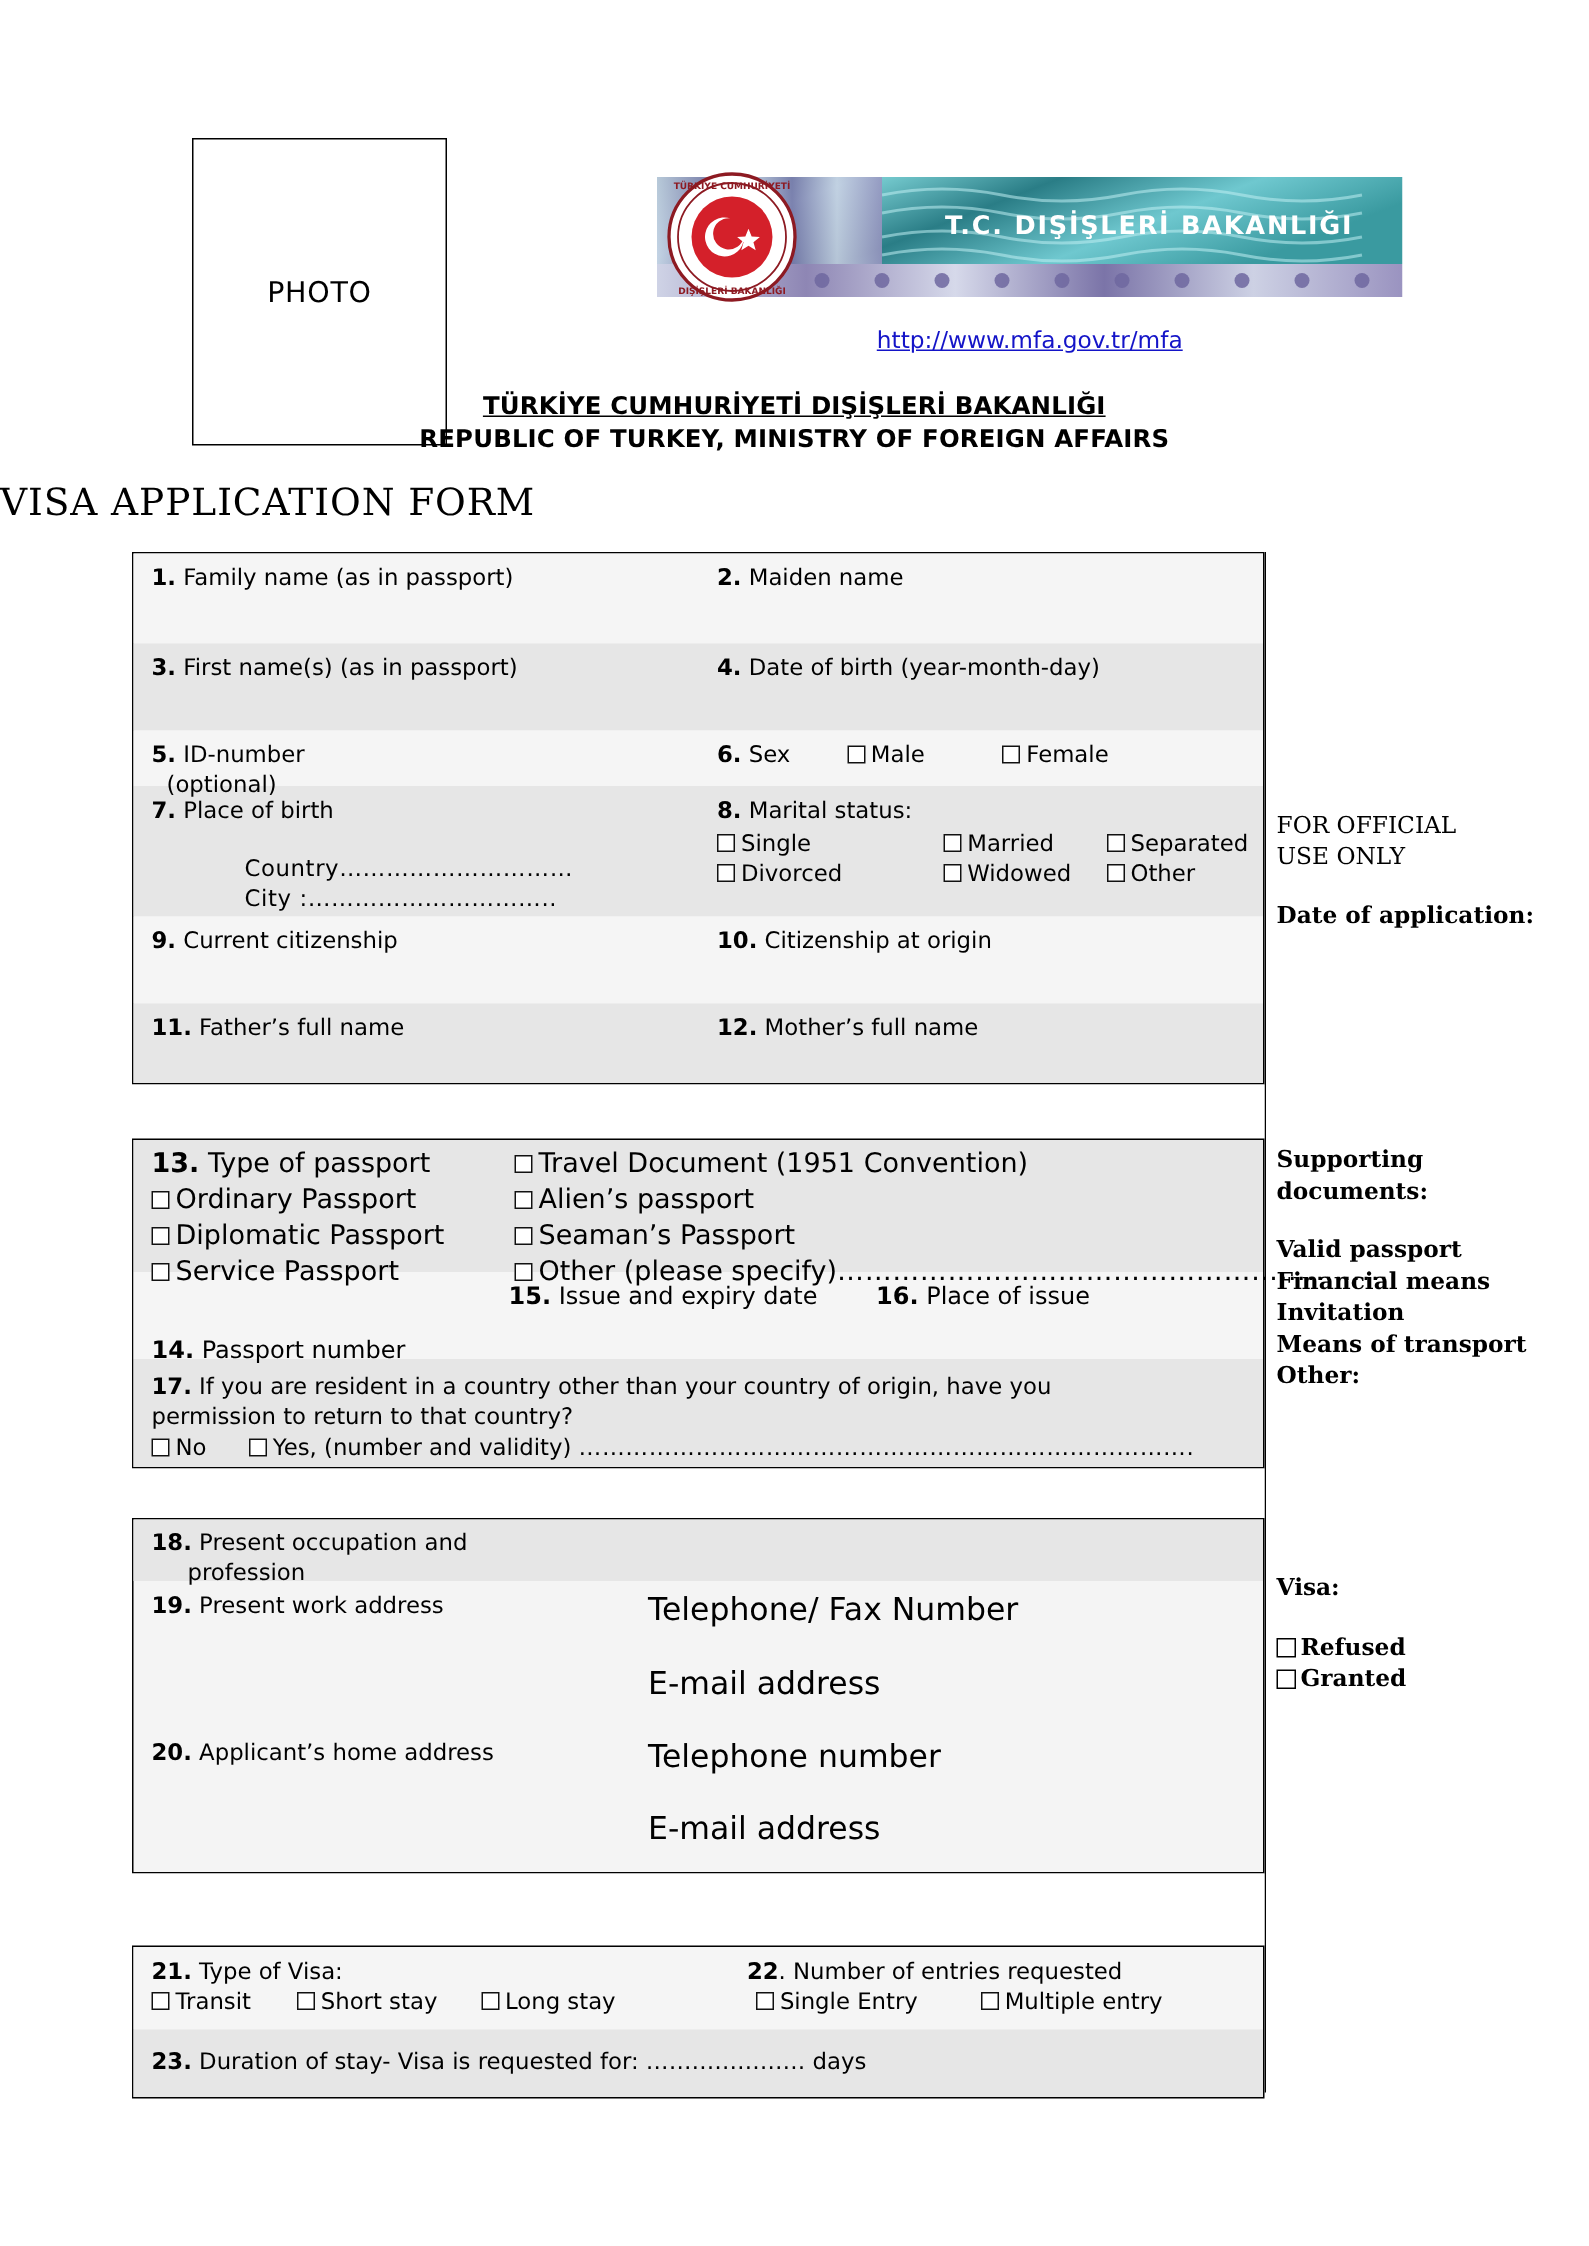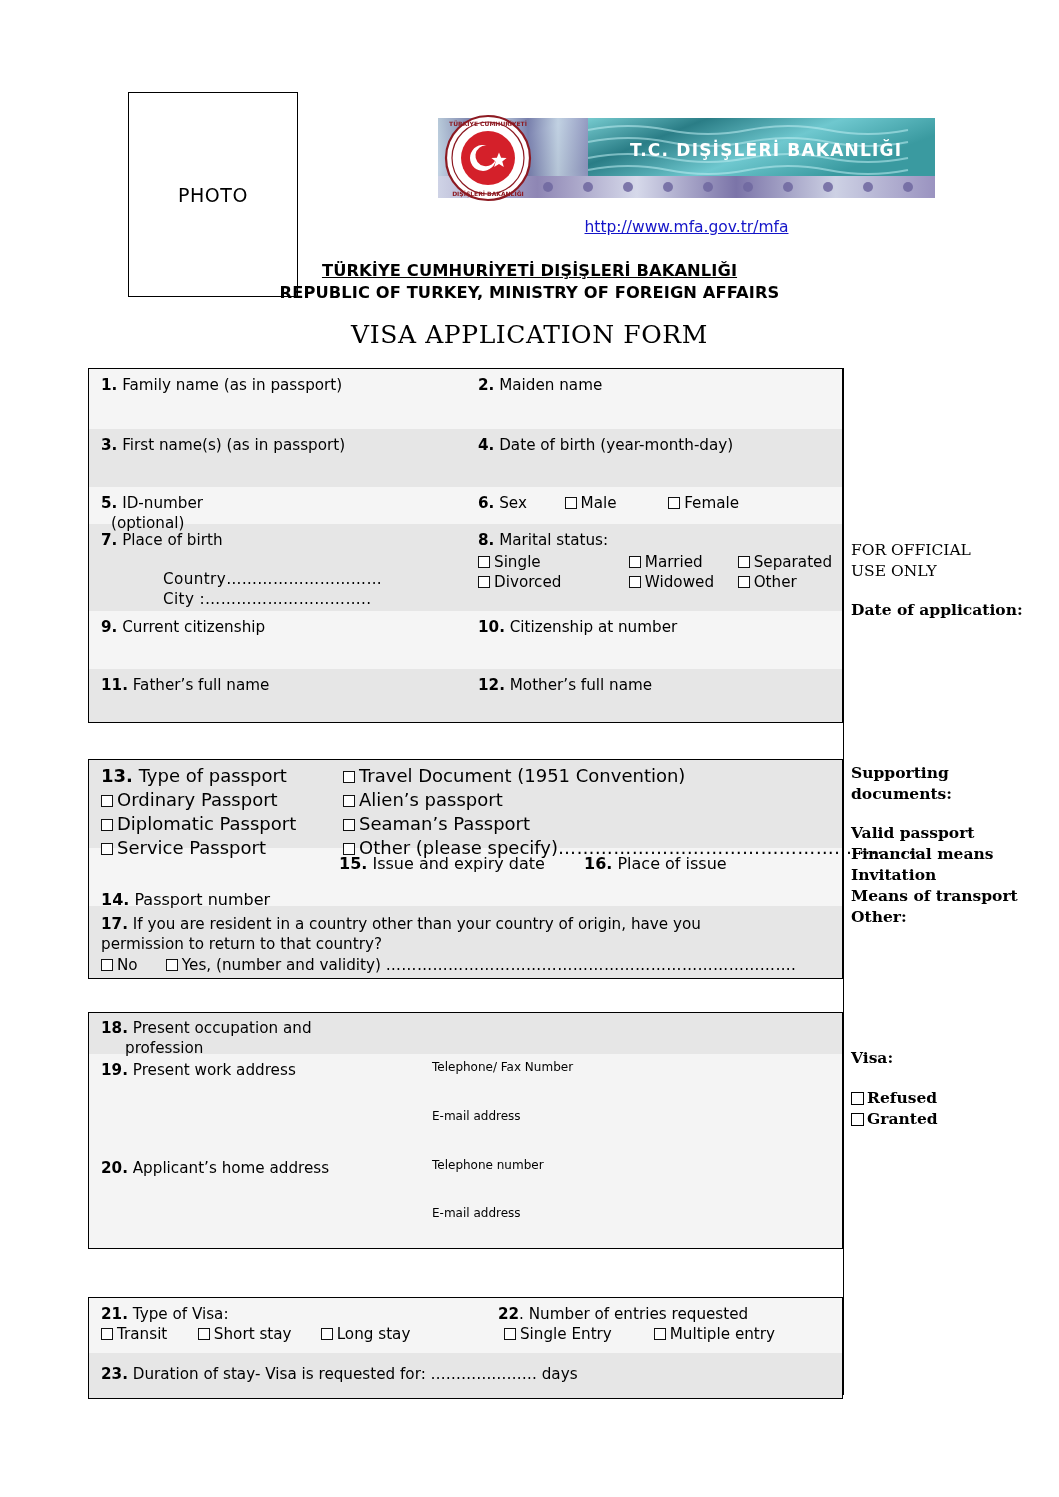--- a/index.html
+++ b/index.html
@@ -35,21 +35,20 @@
   .ministry-line {
     position:absolute; left:0; right:0;
     text-align:center; font-weight:bold; font-size:16.3px;
     letter-spacing:.1px;
   }
   .ministry-tr { top:261px;text-decoration:underline; }
   .ministry-en { top:283px; }
 
   .form-title {
     position:absolute; left:0; right:0; top:320px;
-    text-align:center;
     font-family:"DejaVu Serif","Liberation Serif",serif;
     font-size:25px; letter-spacing:.6px;
   }
 
   
   #body-area { position:absolute; left:0; top:368px; width:1059px; }
 
   .main-col { position:absolute; left:88px; top:0; width:755px; }
   .side-col { position:absolute; left:847px; top:0; width:185px;
               font-family:"DejaVu Serif","Liberation Serif",serif; }
@@ -86,21 +85,21 @@
   .pp-line { font-size:18px; line-height:1.34; white-space:nowrap; }
 
   .three-col { display:flex; }
   .tc1 { width:250px; padding-left:12px;margin-top:36px; }
   .tc2 { width:245px; }
   .tc3 { width:250px; }
 
   
   .addr-row { display:flex; }
   .addr-l { width:337px; padding:6px 4px 6px 12px; font-size:15.2px; line-height:1.32; }
-  .addr-r { width:418px; padding:6px 4px 6px 8px; font-size:12px; line-height:1.32; }
+  .addr-r { width:418px; padding:6px 4px 6px 8px; font-size:21px; line-height:1.32; }
 
   
   .side-txt { font-size:15.5px; line-height:1.35; }
   .side-bold { font-weight:bold; }
   .side-ck {
     display:inline-block; width:13px; height:13px;
     border:1.6px solid #000; background:#fff;
     vertical-align:-2px; margin-right:3px;
   }
   .side-abs { position:absolute; left:4px; }
@@ -254,21 +253,21 @@
         </div>
       </div>
 
       <div class="row shade-a" style="height:58px">
         <div class="cell left">
           <span class="num">9.</span>
           <span>Current citizenship</span>
         </div>
         <div class="cell right">
           <span class="num">10.</span>
-          <span>Citizenship at number</span>
+          <span>Citizenship at origin</span>
         </div>
       </div>
 
       <div class="row shade-b" style="height:53px">
         <div class="cell left">
           <span class="num">11.</span>
           <span>Father’s full name</span>
         </div>
         <div class="cell right">
           <span class="num">12.</span>

